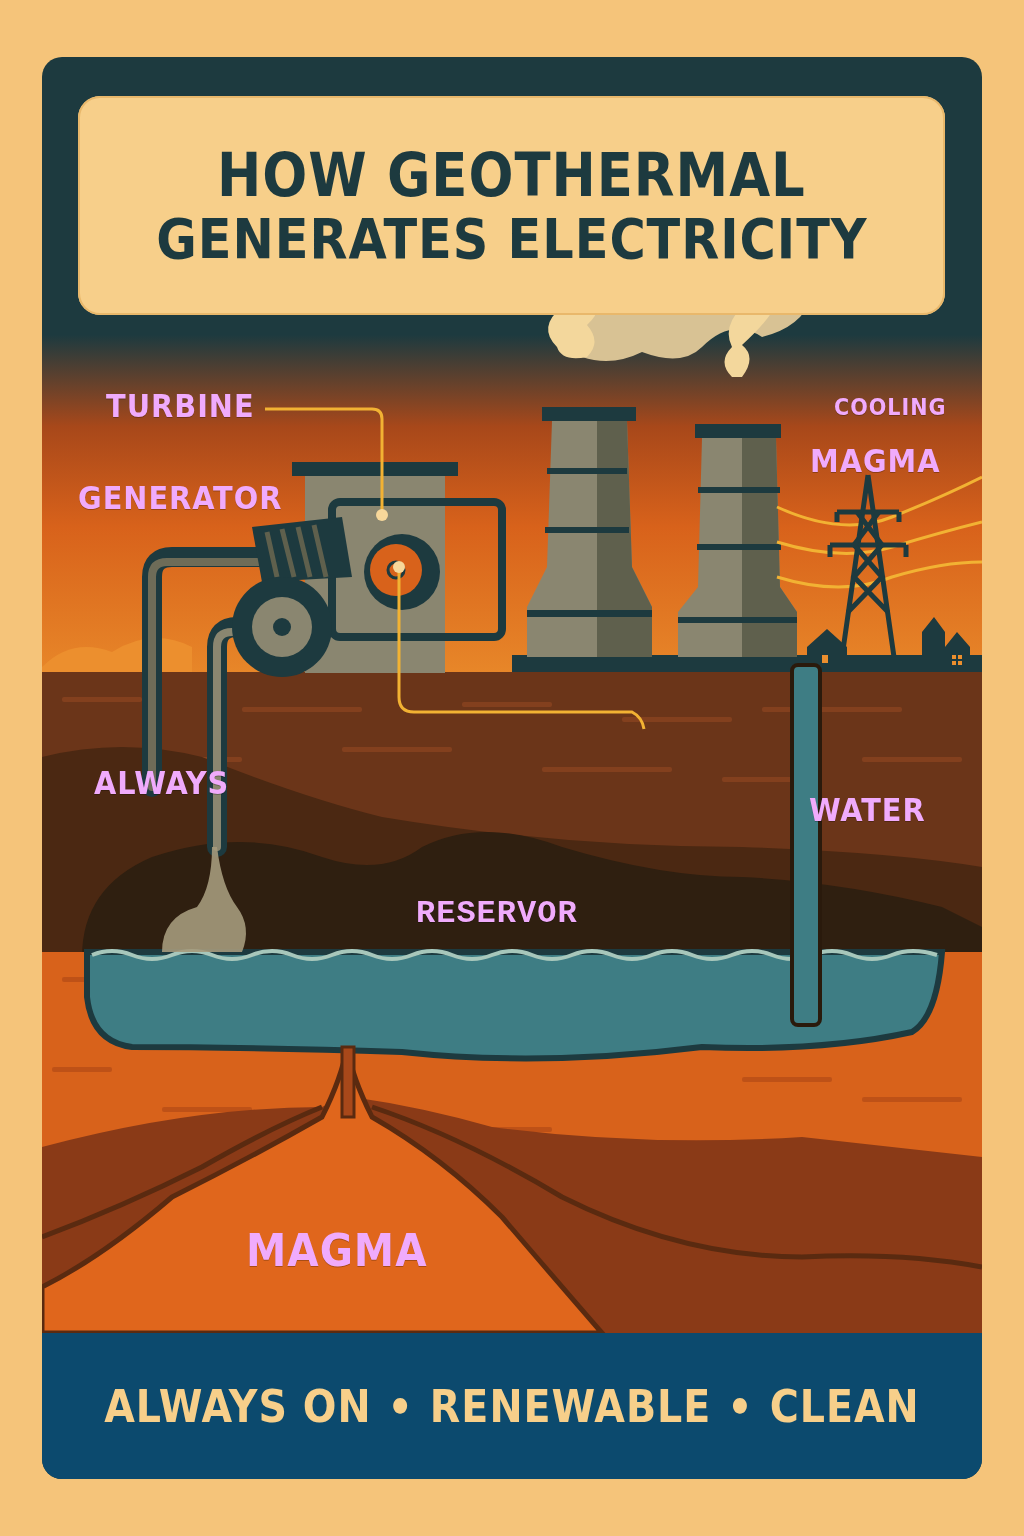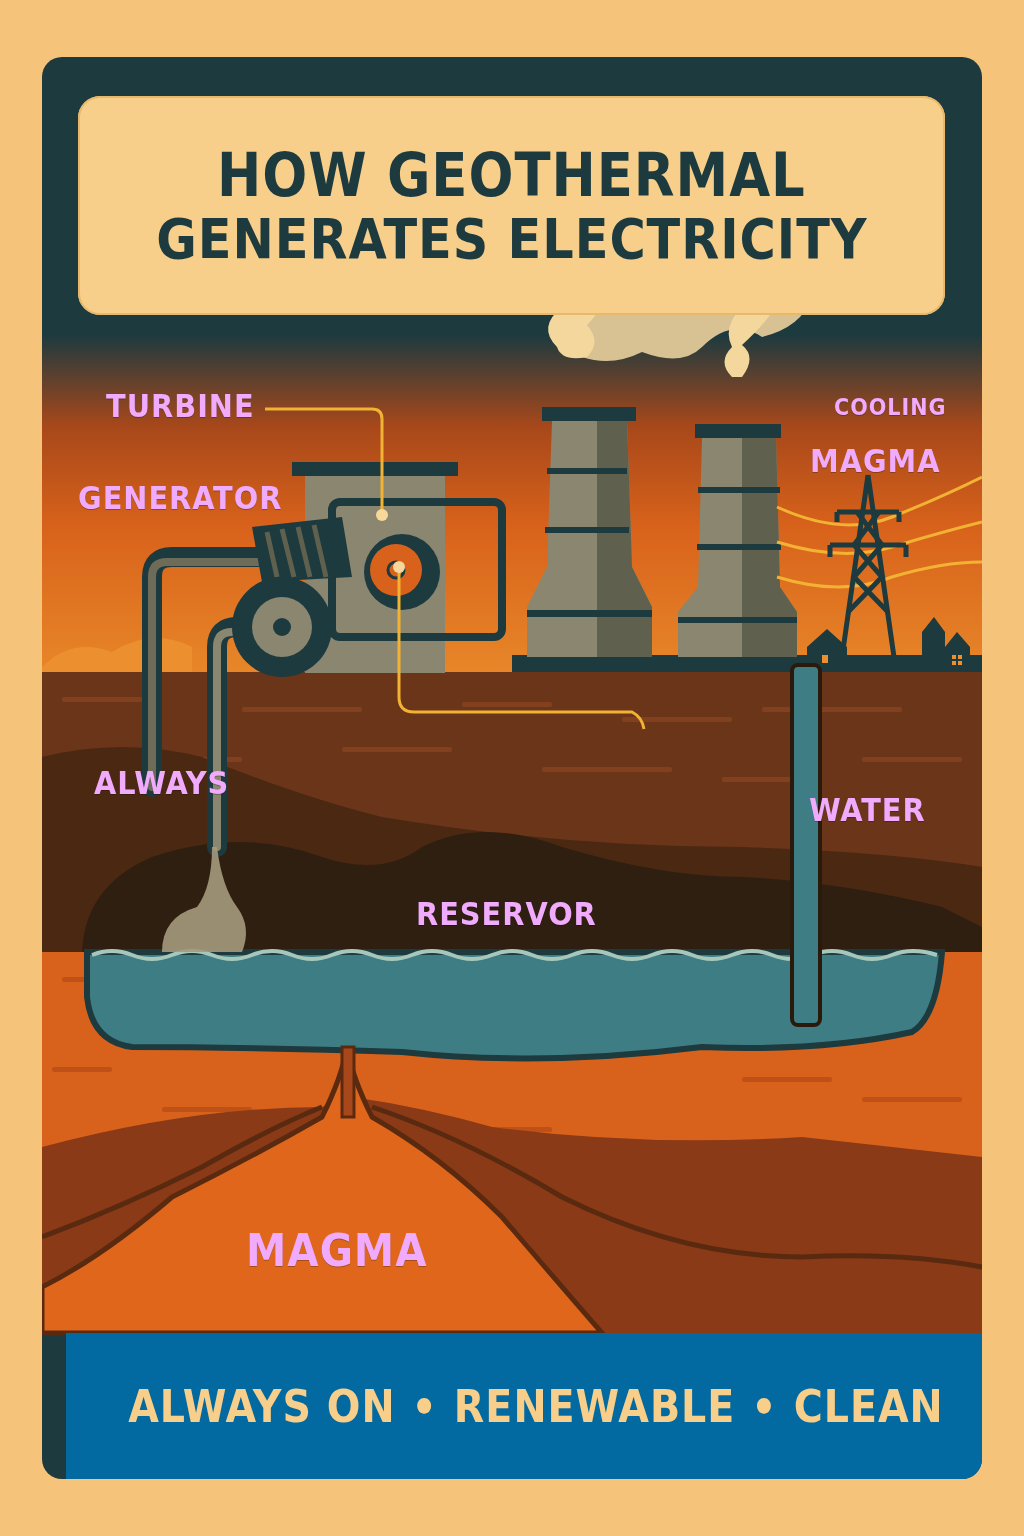--- a/index.html
+++ b/index.html
@@ -7,22 +7,22 @@
        font-family:"DejaVu Sans Condensed","DejaVu Sans","Liberation Sans",sans-serif;}
   .frame{position:absolute;left:42px;top:57px;width:940px;height:1422px;background:#1d3a3f;border-radius:20px;overflow:hidden;}
   .scene{position:absolute;left:0;top:0;width:940px;height:1422px;}
   .title-box{position:absolute;left:36px;top:39px;width:867px;height:219px;background:#f7cf8a;border-radius:22px;
              display:flex;flex-direction:column;align-items:center;justify-content:center;box-shadow:0 0 0 2px #e9b86b inset;}
   .title-line{color:#1d3a3f;font-weight:bold;letter-spacing:1px;line-height:1.1;font-stretch:condensed;}
   .t1{font-size:60px;transform:scaleX(0.98);}
   .t2{font-size:56px;transform:scaleX(0.98);}
   .label{position:absolute;color:#f0abfc;font-weight:bold;letter-spacing:1px;white-space:nowrap;
          text-shadow:0 1px 0 rgba(0,0,0,.25);}
-  .footer{position:absolute;left:0;top:1276px;width:940px;height:146px;background:#0369a1;
-          display:flex;align-items:center;justify-content:center;margin-left:24px;}
+  .footer{position:absolute;left:0;top:1276px;width:940px;height:146px;background:#0c4a6e;
+          display:flex;align-items:center;justify-content:center;}
   .footer-text{color:#f7cf8a;font-weight:bold;font-size:44px;letter-spacing:1px;}
   .footer-text .dot{margin:0 16px;}
 </style>
 </head>
 <body>
 
 <div class="frame">
 
   <svg class="scene" viewBox="0 0 940 1422" xmlns="http://www.w3.org/2000/svg">
     <defs>
@@ -169,21 +169,21 @@
     <div class="title-line t1">HOW GEOTHERMAL</div>
     <div class="title-line t2">GENERATES ELECTRICITY</div>
   </div>
 
   <div class="label" style="left:64px;top:330px;font-size:32px;">TURBINE</div>
   <div class="label" style="left:36px;top:422px;font-size:32px;">GENERATOR</div>
   <div class="label" style="left:792px;top:337px;font-size:23px;">COOLING</div>
   <div class="label" style="left:768px;top:385px;font-size:32px;">MAGMA</div>
   <div class="label" style="left:52px;top:707px;font-size:32px;">ALWAYS</div>
   <div class="label" style="left:767px;top:686px;font-size:32px;margin-top:48px;">WATER</div>
-  <div class="label" style="left:374px;top:838px;font-size:32px;">RESERVOR</div>
+  <div class="label" style="left:374px;top:838px;font-size:32px;font-family:Liberation Mono, monospace;">RESERVOR</div>
   <div class="label" style="left:204px;top:1167px;font-size:45px;">MAGMA</div>
 
   <div class="footer">
     <div class="footer-text">
       <span>ALWAYS ON</span><span class="dot">•</span><span>RENEWABLE</span><span class="dot">•</span><span>CLEAN</span>
     </div>
   </div>
 </div>
 
 </body></html>

